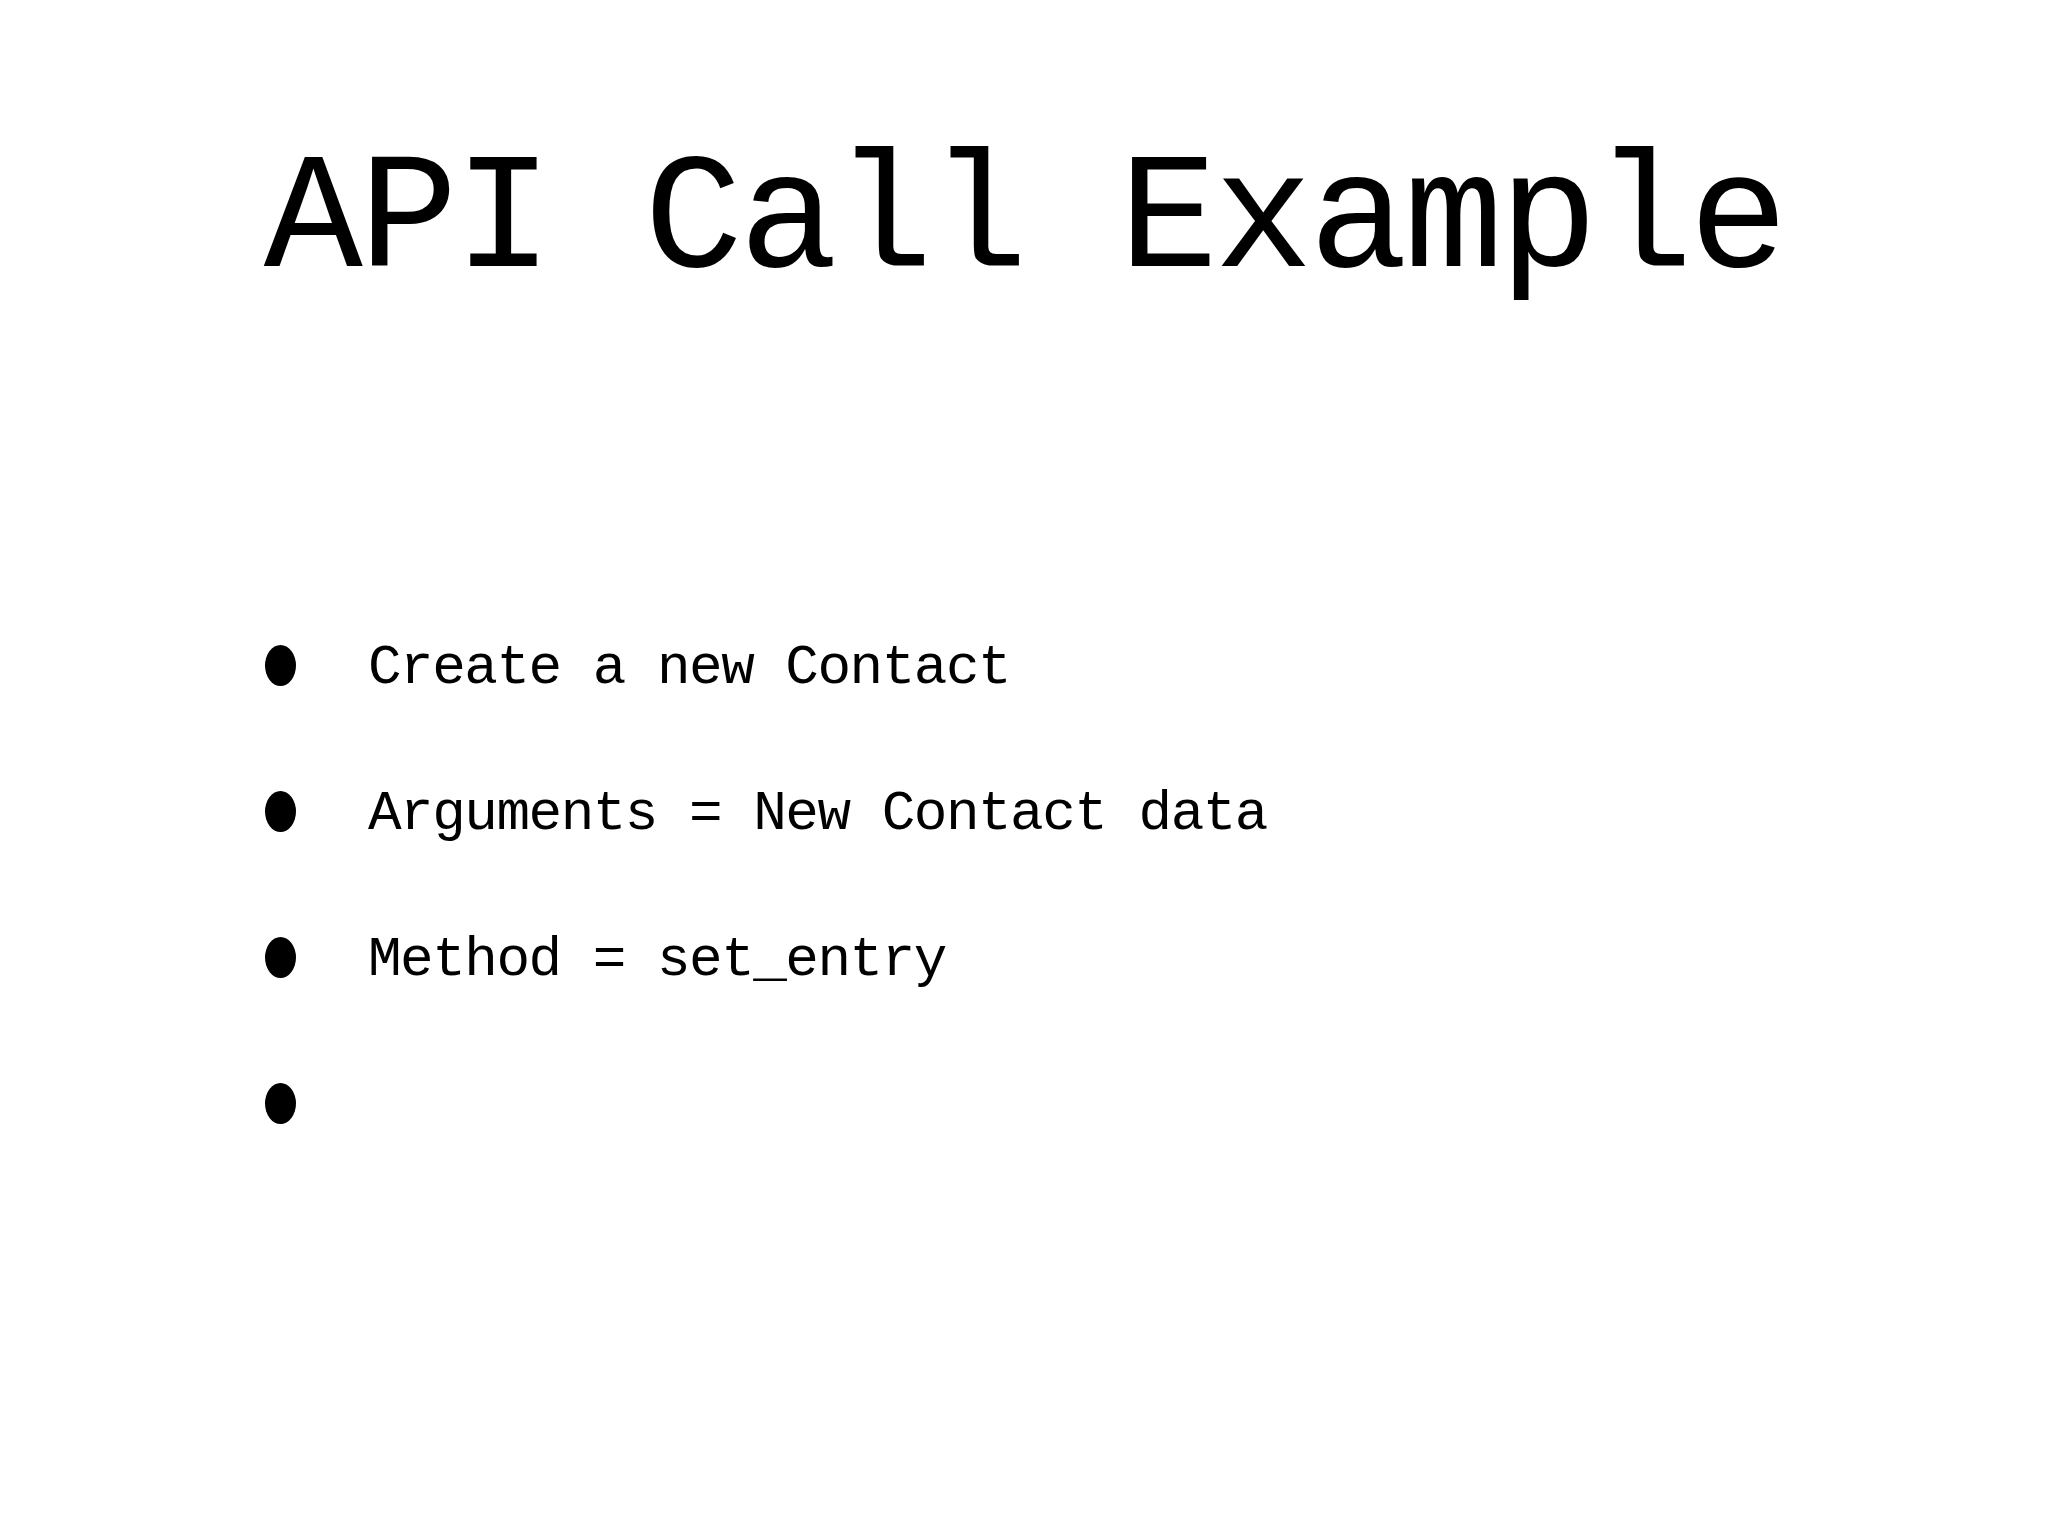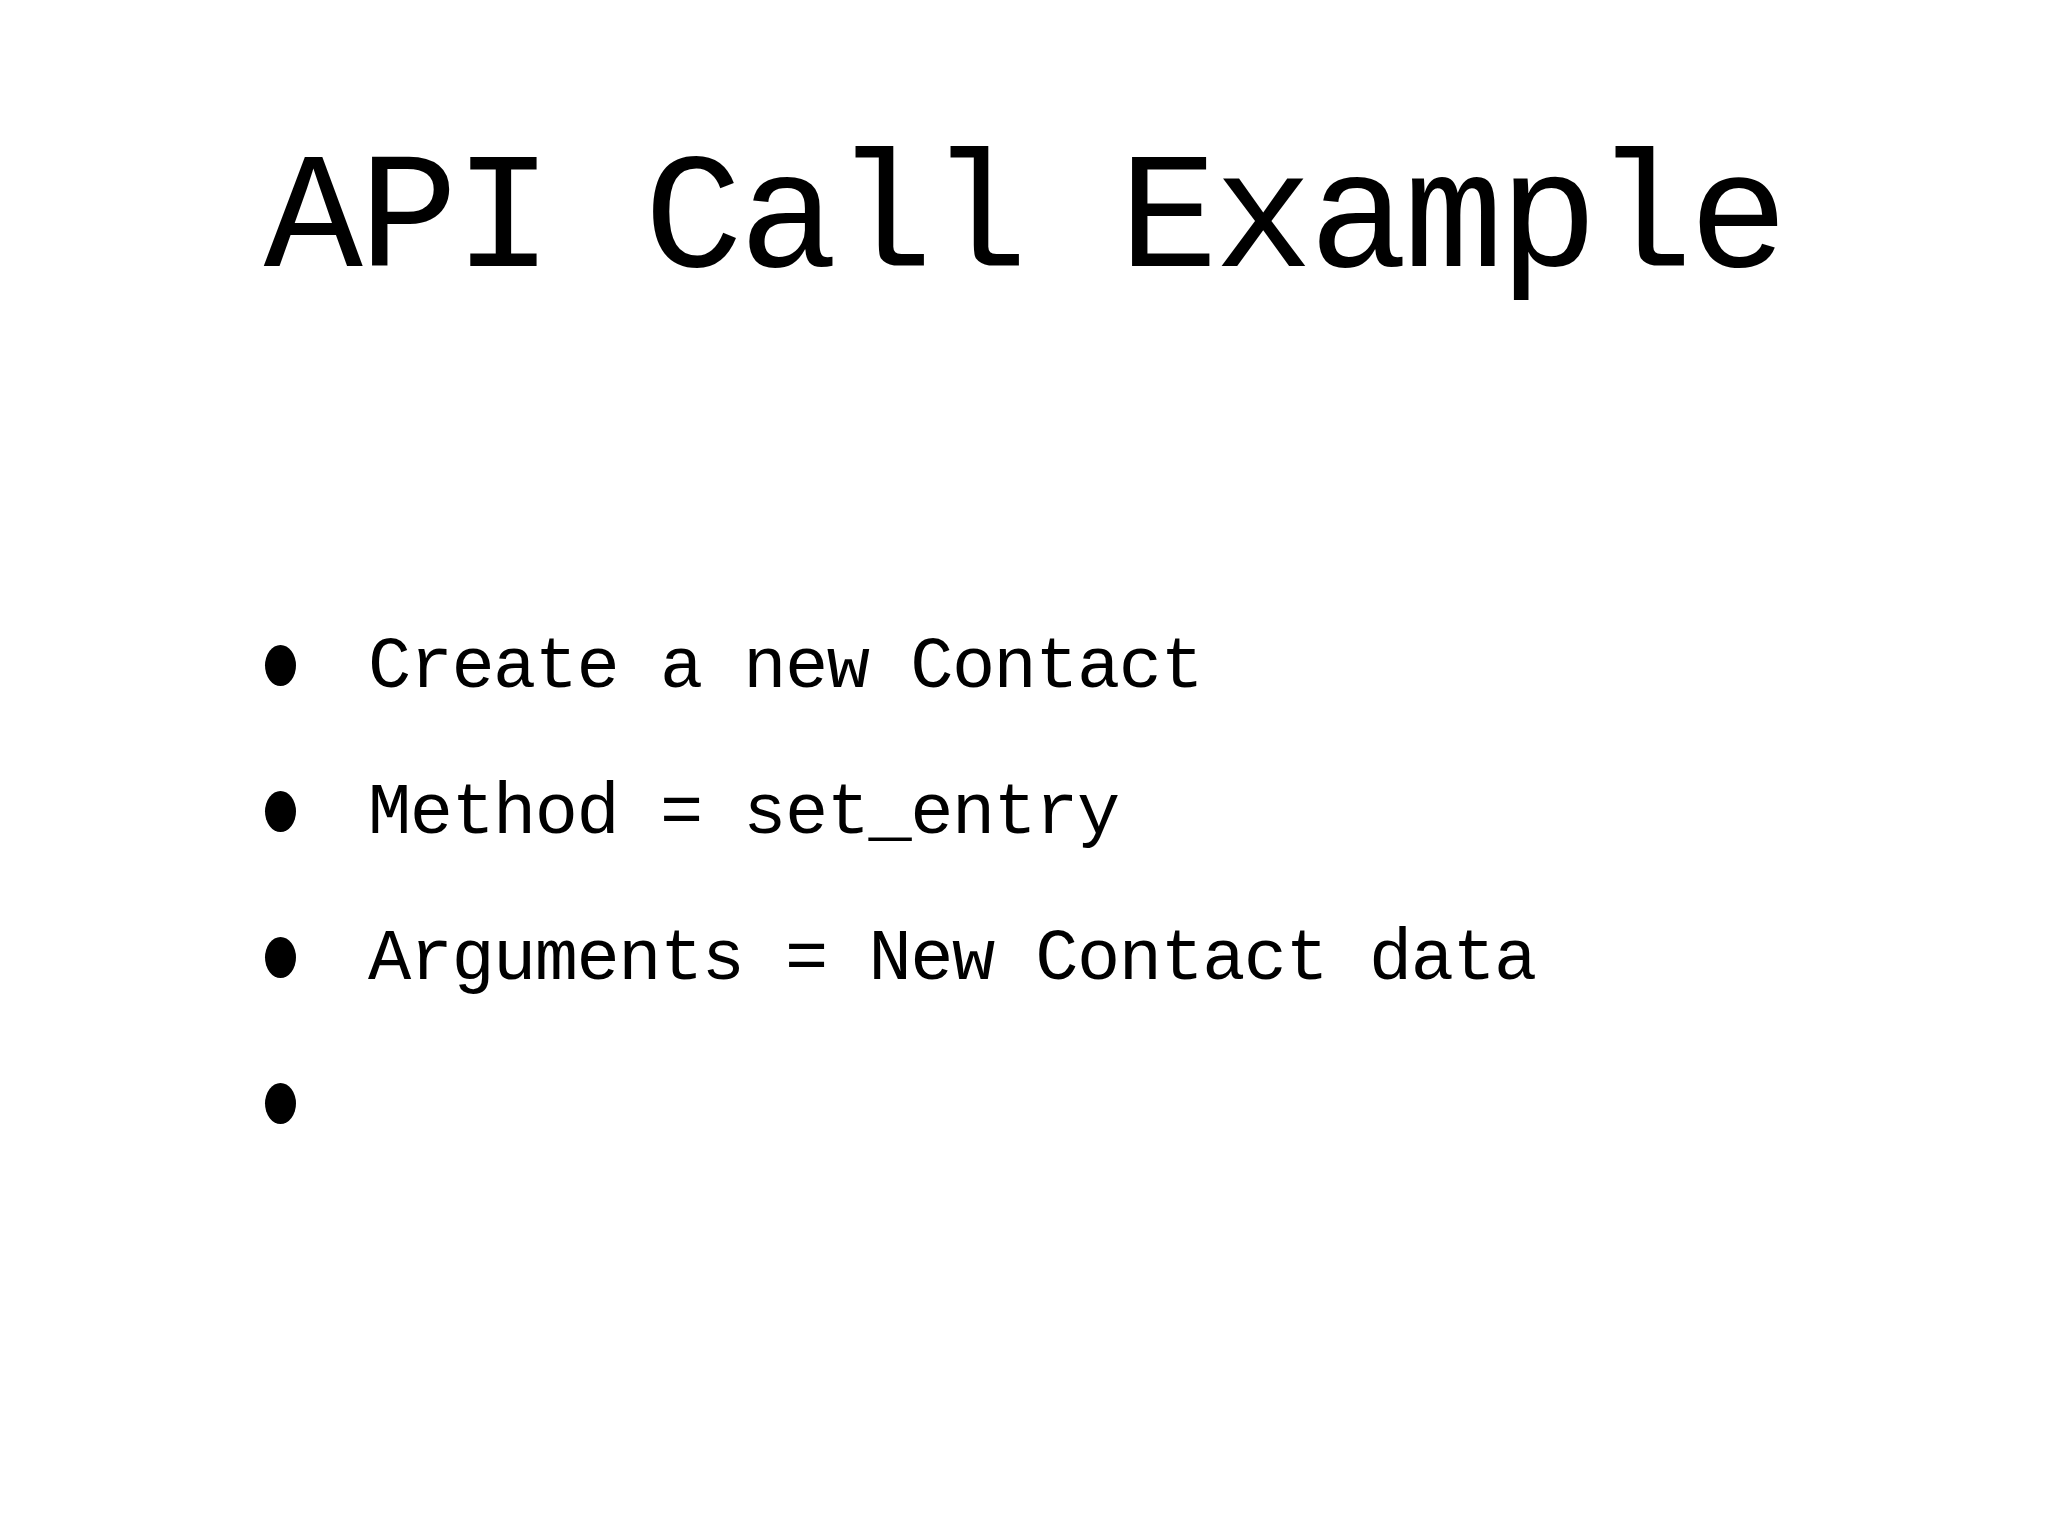--- a/index.html
+++ b/index.html
@@ -50,42 +50,42 @@
   .bullet-dot {
     flex: 0 0 auto;
     width: 31px;
     height: 41px;
     background: #000000;
     border-radius: 50%;
     margin-right: 72px;
     margin-top: -6px;
   }
   .bullet-text {
-    font-size: 72px;
+    font-size: 56px;
     font-weight: 400;
     letter-spacing: -1.5px;
     line-height: 1;
   }
 </style>
 </head>
 <body style="background: rgb(255, 255, 255); color: rgb(0, 0, 0);">
 
 <div class="slide">
   <h1 class="slide-title">API Call Example</h1>
 
   <ul class="bullet-list">
     <li class="bullet-item">
       <span class="bullet-dot"></span>
       <span class="bullet-text">Create a new Contact</span>
     </li>
     <li class="bullet-item">
       <span class="bullet-dot"></span>
-      <span class="bullet-text">Method = set_entry</span>
+      <span class="bullet-text">Arguments = New Contact data</span>
     </li>
     <li class="bullet-item">
       <span class="bullet-dot"></span>
-      <span class="bullet-text">Arguments = New Contact data</span>
+      <span class="bullet-text">Method = set_entry</span>
     </li>
     <li class="bullet-item">
       <span class="bullet-dot"></span>
     </li>
   </ul>
 </div>
 
 </body></html>

